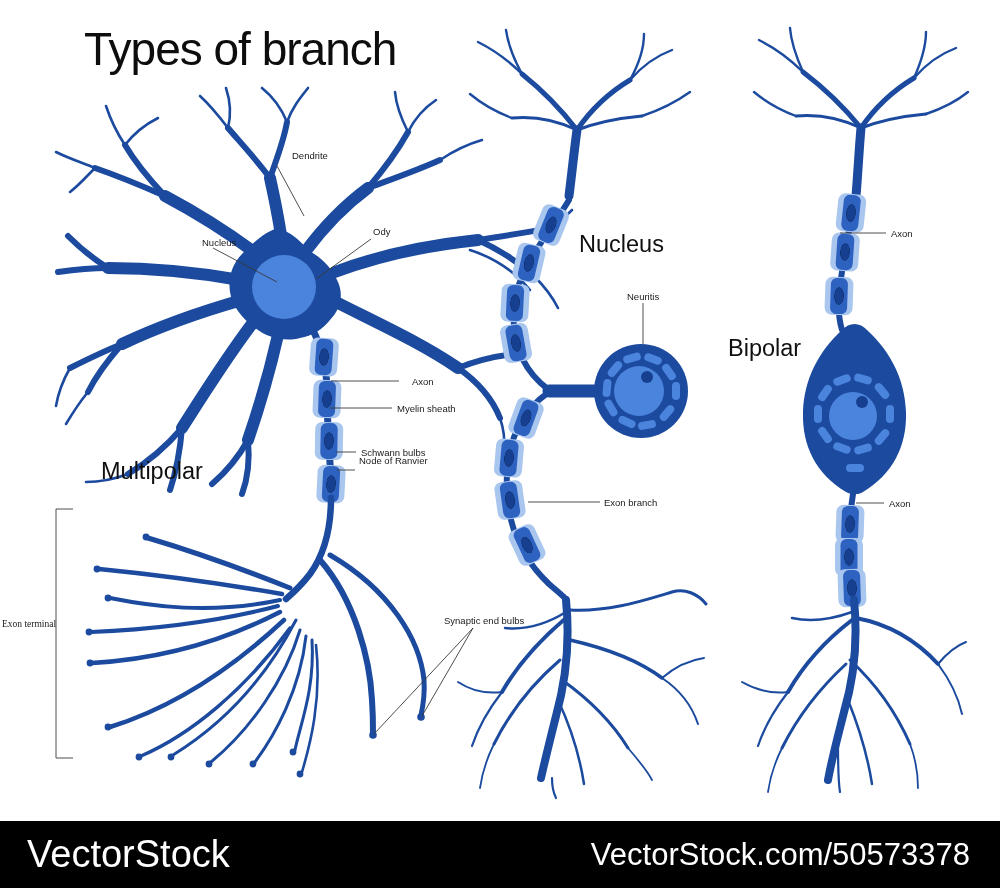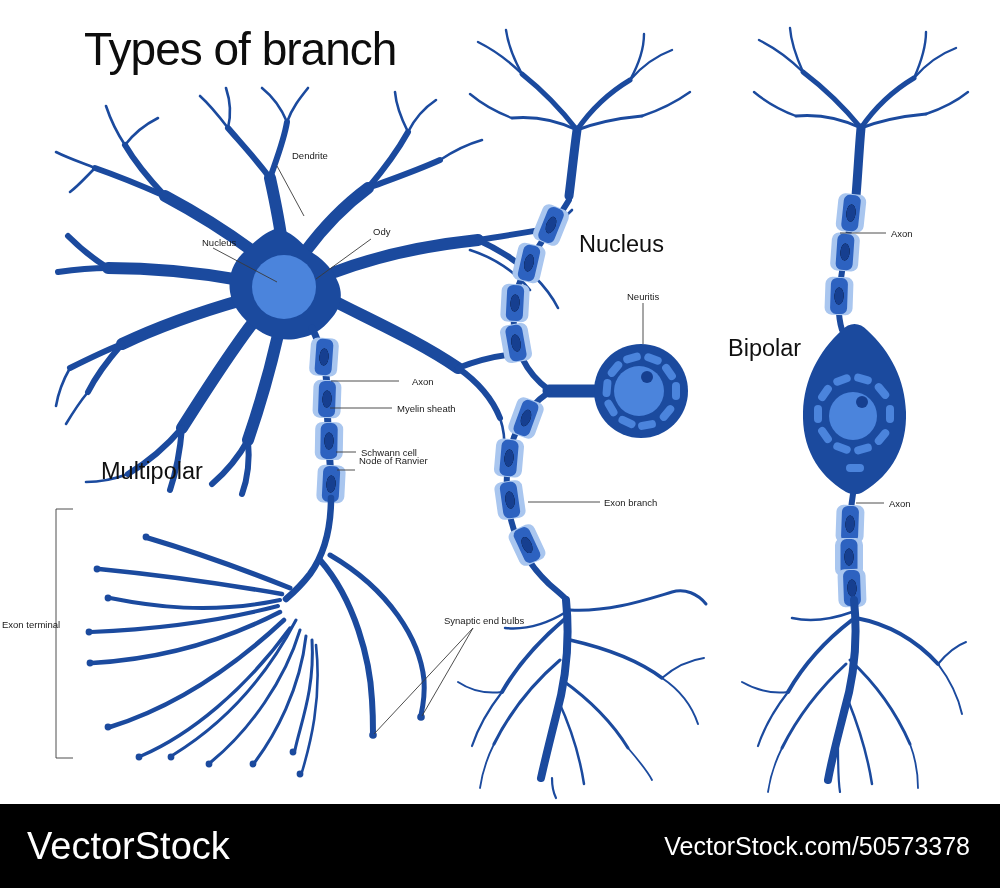--- a/index.html
+++ b/index.html
@@ -2,25 +2,25 @@
 <html><head>
 <meta charset="utf-8">
 <style>
   html,body{margin:0;padding:0;background:#fff;}
   .canvas{position:relative;width:1000px;height:888px;background:#ffffff;overflow:hidden;
           font-family:"Liberation Sans", sans-serif;}
   .title{position:absolute;left:84px;top:22px;font-size:46px;letter-spacing:-1px;
          color:#0d0d0d;white-space:nowrap;}
   .bl{position:absolute;font-size:23.5px;color:#101010;white-space:nowrap;}
   .sl{position:absolute;font-size:9.5px;line-height:1;color:#1a1a1a;white-space:nowrap;}
-  .bar{position:absolute;left:0;bottom:0;width:1000px;height:84px;background:#000;
+  .bar{position:absolute;left:0;bottom:0;width:1000px;height:67px;background:#000;
        display:flex;align-items:center;justify-content:space-between;
        padding:0 30px 0 27px;box-sizing:border-box;}
   .logo{color:#fff;font-size:38px;}
-  .credit{color:#fff;font-size:25px;}
+  .credit{color:#fff;font-size:31px;}
   svg{position:absolute;left:0;top:0;}
   .nv{stroke:#1b4a9e;fill:none;stroke-linecap:round;stroke-linejoin:round;}
   .ld{stroke:#3a3a3a;stroke-width:0.9;fill:none;}
 </style>
 </head>
 <body>
 
 <div class="canvas">
 
 <svg width="1000" height="820" viewBox="0 0 1000 820">
@@ -302,23 +302,23 @@
 
   <div class="bl" style="left:101px;top:458px;">Multipolar</div>
   <div class="bl" style="left:579px;top:231px;">Nucleus</div>
   <div class="bl" style="left:728px;top:335px;">Bipolar</div>
 
   <div class="sl" style="left:264px;top:151px;margin-left:28px;">Dendrite</div>
   <div class="sl" style="left:179px;top:238px;margin-left:23px;">Nucleus</div>
   <div class="sl" style="left:373px;top:227px;">Ody</div>
   <div class="sl" style="left:412px;top:377px;">Axon</div>
   <div class="sl" style="left:397px;top:404px;">Myelin sheath</div>
-  <div class="sl" style="left:361px;top:448px;">Schwann cell</div>
+  <div class="sl" style="left:361px;top:448px;">Schwann bulbs</div>
   <div class="sl" style="left:359px;top:456px;">Node of Ranvier</div>
-  <div class="sl" style="left:2px;top:620px;">Exon terminal</div>
+  <div class="sl" style="left:2px;top:620px;font-family:Liberation Serif, serif;">Exon terminal</div>
   <div class="sl" style="left:444px;top:616px;">Synaptic end bulbs</div>
 
   <div class="sl" style="left:627px;top:292px;">Neuritis</div>
   <div class="sl" style="left:604px;top:498px;">Exon branch</div>
 
   <div class="sl" style="left:891px;top:229px;">Axon</div>
   <div class="sl" style="left:889px;top:499px;">Axon</div>
 
   <div class="bar">
     <span class="logo">VectorStock</span>

